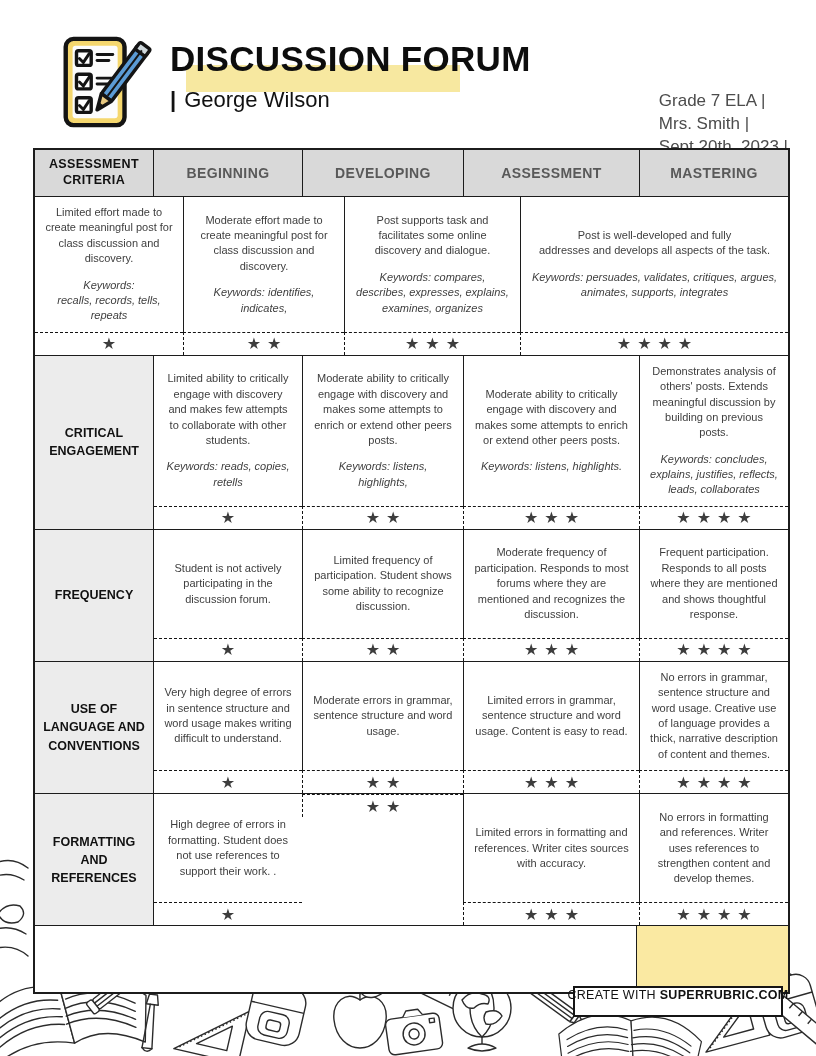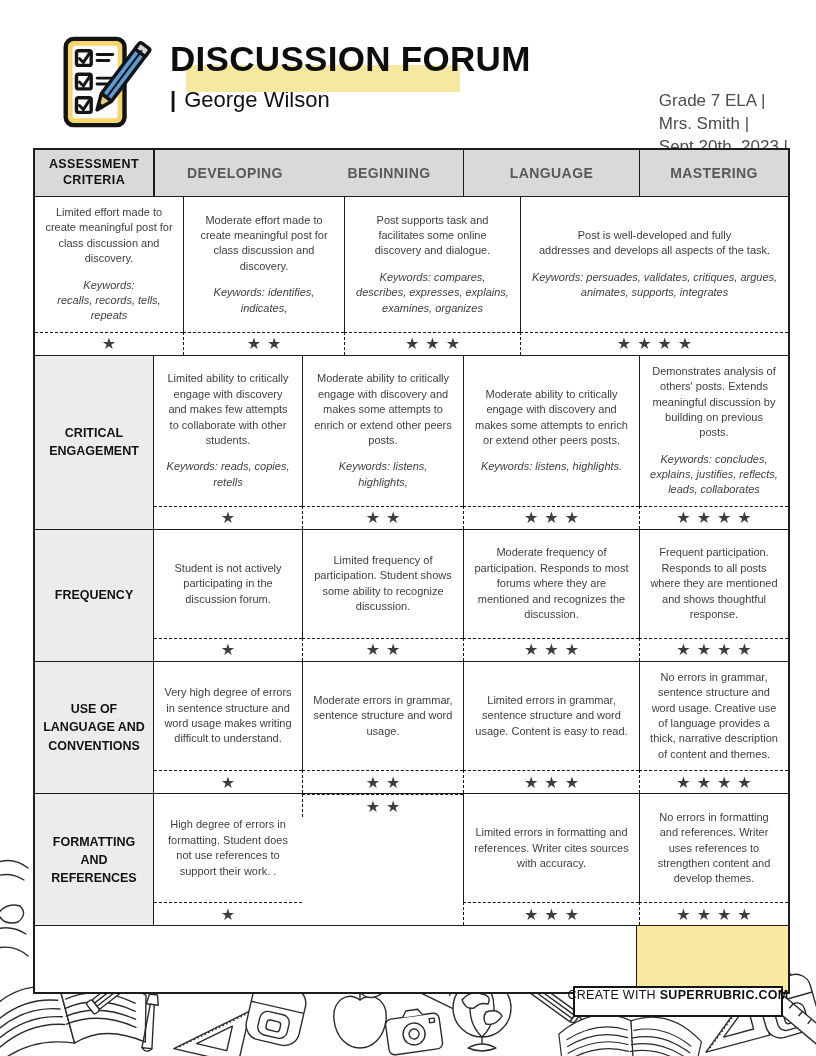--- a/index.html
+++ b/index.html
@@ -104,23 +104,23 @@
   <div class="meta">
     <div>Grade 7 ELA |</div>
     <div>Mrs. Smith |</div>
     <div>Sept 20th, 2023 |</div>
   </div>
 
   <div class="rubric">
 
     <div class="rrow headrow">
       <div class="hc hc0">ASSESSMENT CRITERIA</div>
+      <div class="hc hc1">BEGINNING</div>
       <div class="hc hc2">DEVELOPING</div>
-      <div class="hc hc1">BEGINNING</div>
-      <div class="hc hc3">LANGUAGE</div>
+      <div class="hc hc3">ASSESSMENT</div>
       <div class="hc hc4">MASTERING</div>
     </div>
 
     <div class="rrow r1">
       <div class="lvl lvl1">
         <div class="desc"><div class="dtext">Limited effort made to create meaningful post for class discussion and discovery.</div><div class="kw">Keywords:
 recalls, records, tells, repeats</div></div>
         <div class="stars">★</div>
       </div>
       <div class="lvl lvl2">

